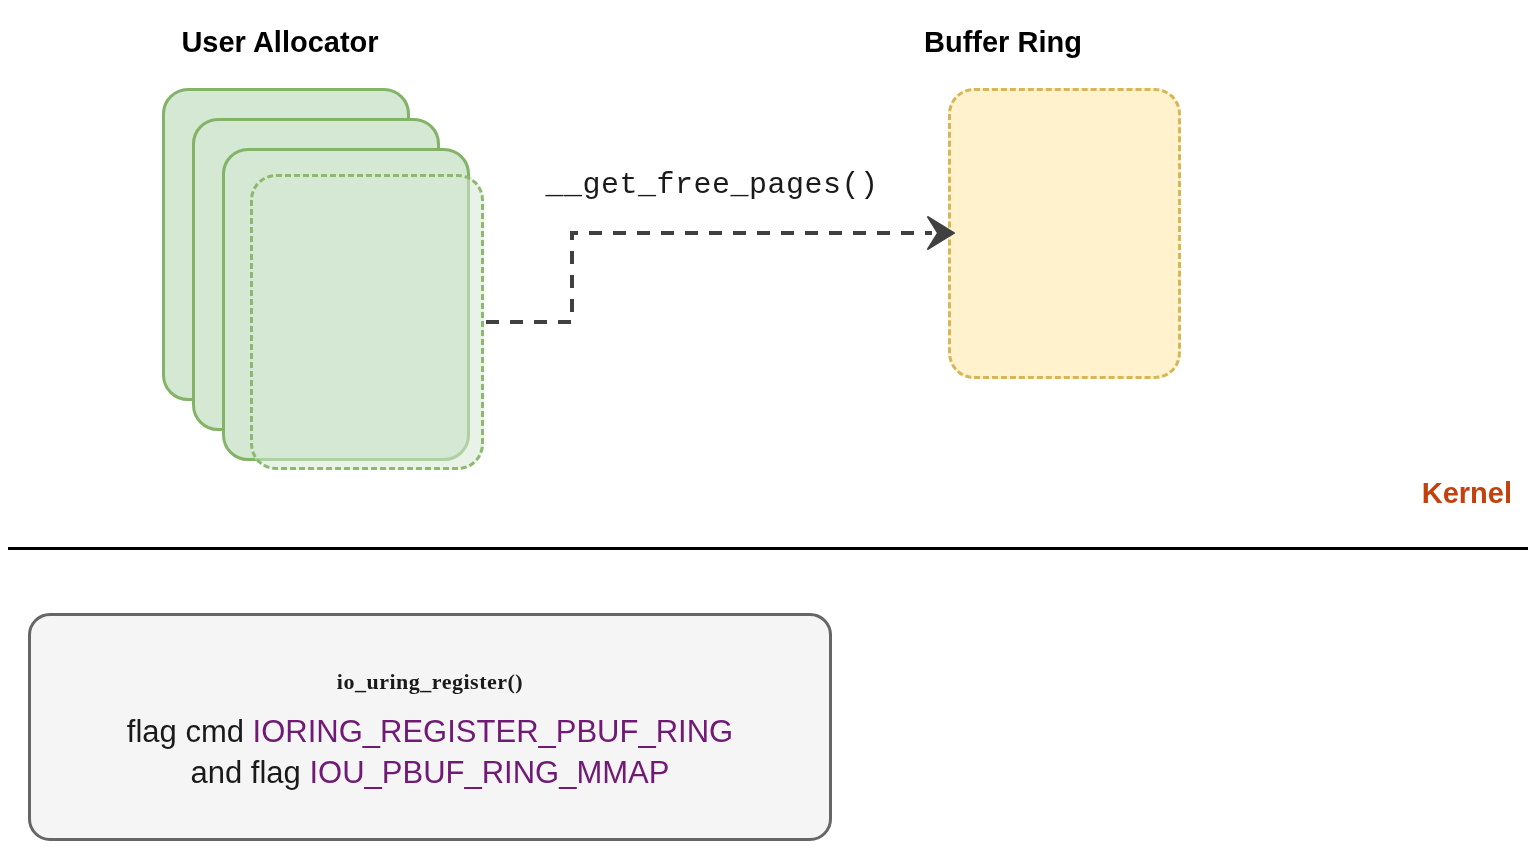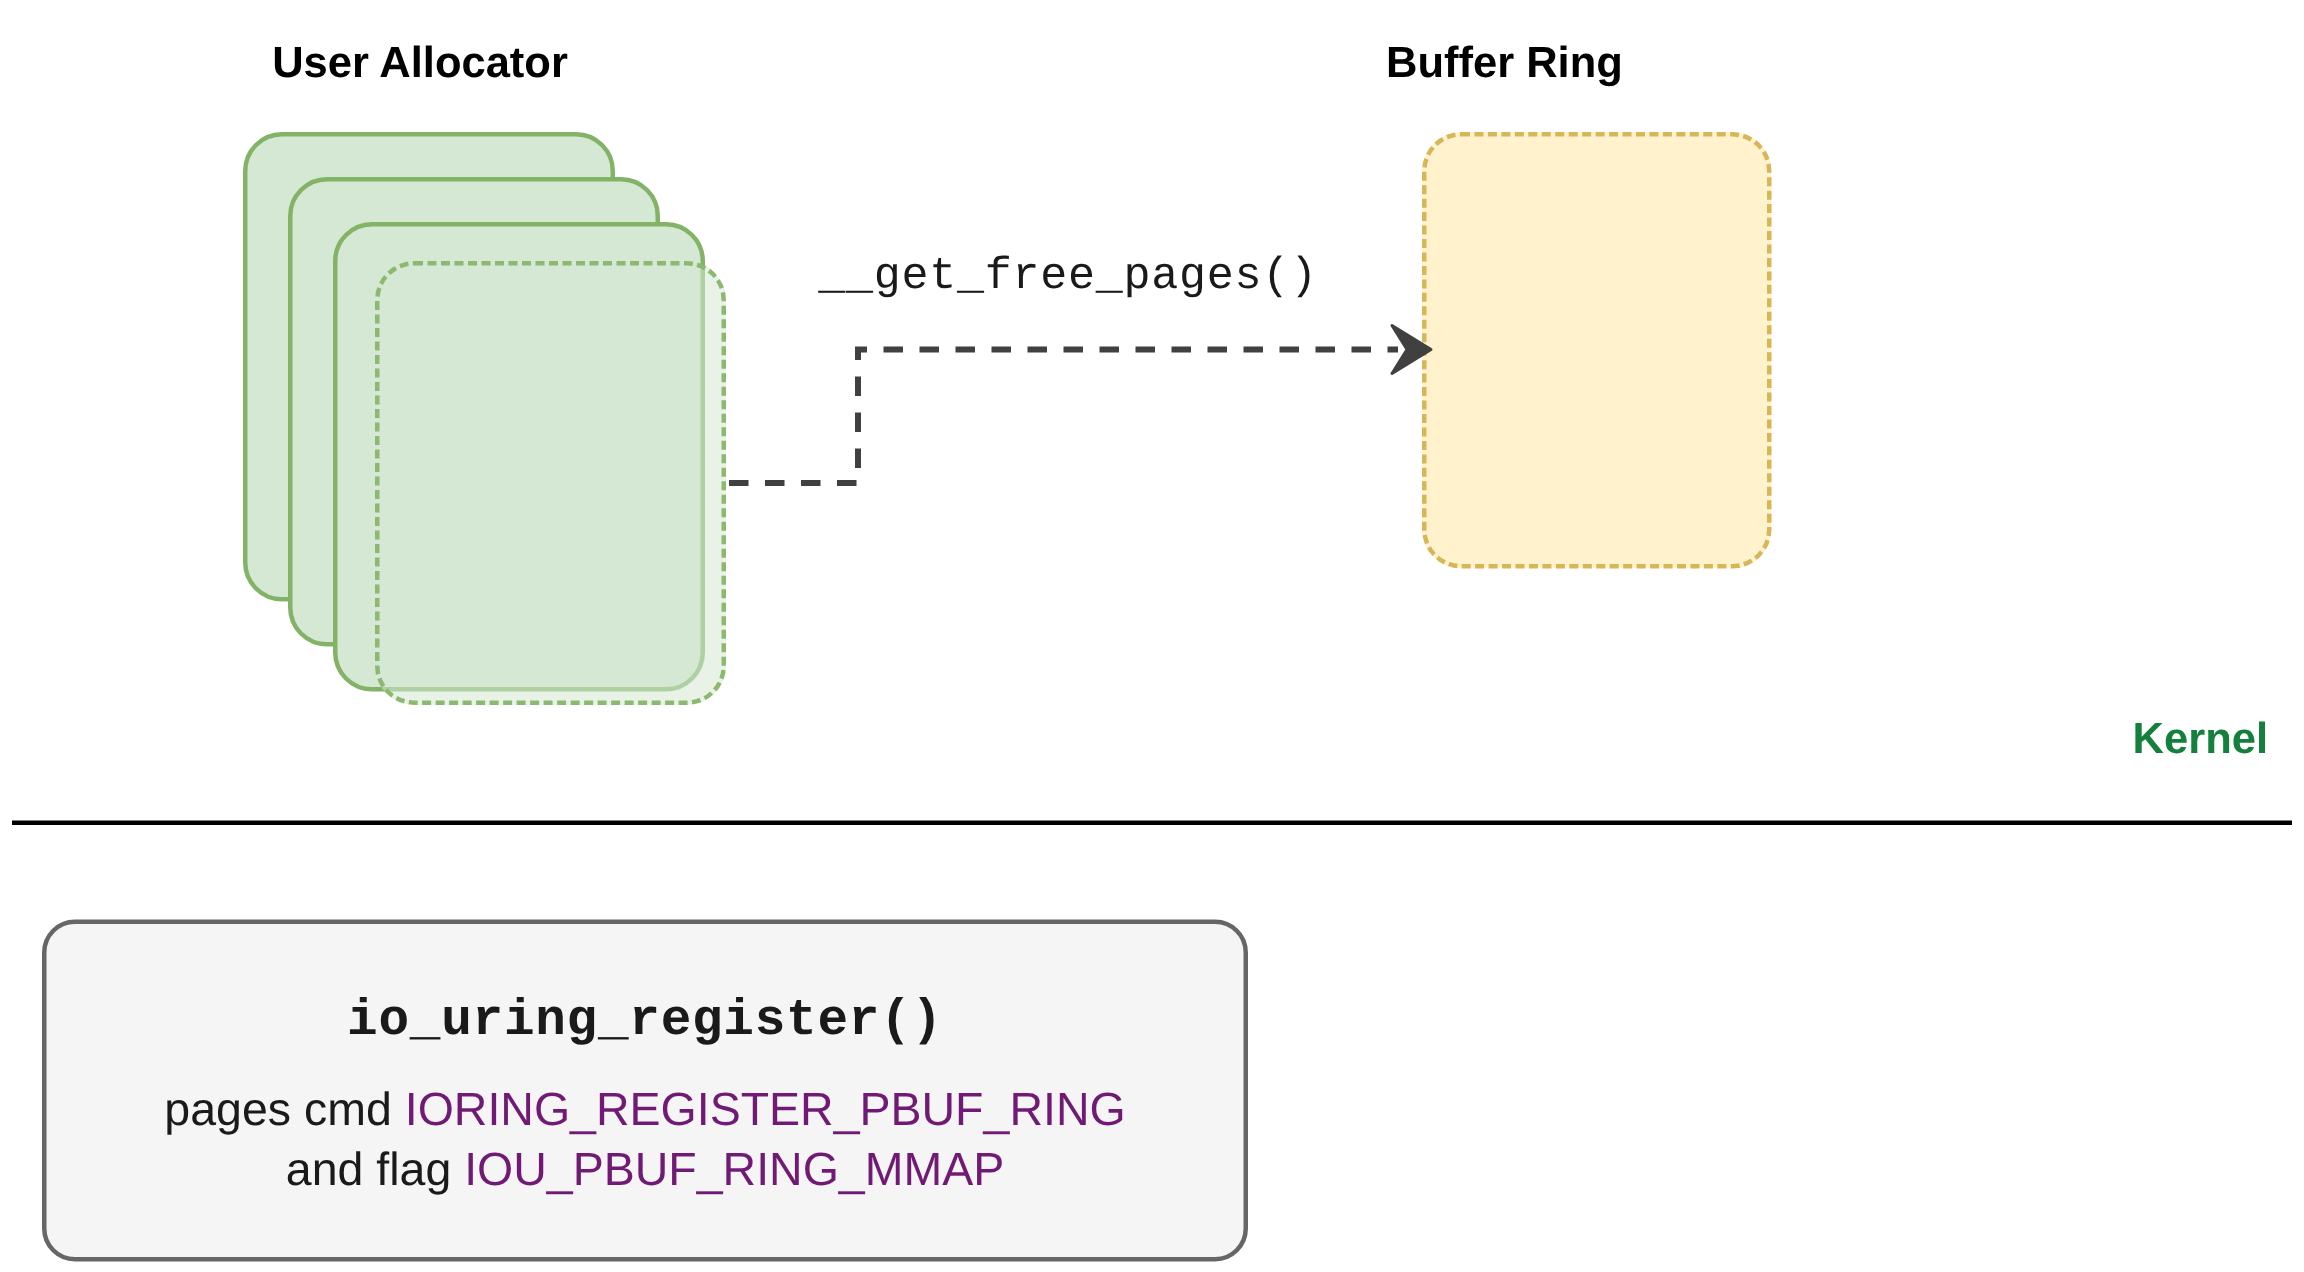--- a/index.html
+++ b/index.html
@@ -37,21 +37,21 @@
   }
   #title-page-allocator { left: 160px; top: 26px; width: 240px; text-align: center; }
   #title-buffer-ring    { left: 924px; top: 26px; width: 232px; }
 
   .side-label {
     position: absolute;
     font-family: "Liberation Sans", sans-serif;
     font-weight: bold;
     font-size: 29px;
     line-height: 1.15;
-    color: #15803d;
+    color: #c2410c;
     white-space: nowrap;
     text-align: right;
   }
   #label-kernel { left: 1190px; top: 477px; width: 322px; }
   #label-user   { left: 1190px; top: 608px; width: 322px; }
 
   
   #free-pages-label {
     position: absolute;
     left: 12px;
@@ -152,23 +152,23 @@
     justify-content: center;
     padding-top: 6px;
   }
   .syscall-line {
     text-align: center;
     white-space: nowrap;
     color: #1a1a1a;
     line-height: 1.32;
   }
   #syscall-line-1 {
-    font-family: Liberation Mono, monospace;
+    font-family: Liberation Serif, serif;
     font-weight: bold;
-    font-size: 34px;
+    font-size: 22px;
     letter-spacing: 0.5px;
     margin-bottom: 16px;
   }
   .syscall-line-mixed {
     font-family: "Liberation Sans", sans-serif;
     font-size: 31px;
   }
   .mono {
     font-family: Liberation Sans, sans-serif;
     font-size: 31px;
@@ -202,20 +202,20 @@
   </svg>
 
   <div id="kernel-user-divider"></div>
 
   <div class="side-label" id="label-kernel">Kernel</div>
 
 
   <div id="syscall-box">
     <div class="syscall-line" id="syscall-line-1">io_uring_register()</div>
     <div class="syscall-line syscall-line-mixed">
-      <span>pages cmd </span><span class="mono">IORING_REGISTER_PBUF_RING</span>
+      <span>flag cmd </span><span class="mono">IORING_REGISTER_PBUF_RING</span>
     </div>
     <div class="syscall-line syscall-line-mixed">
       <span>and flag </span><span class="mono">IOU_PBUF_RING_MMAP</span>
     </div>
   </div>
 
 </div>
 
 </body></html>

